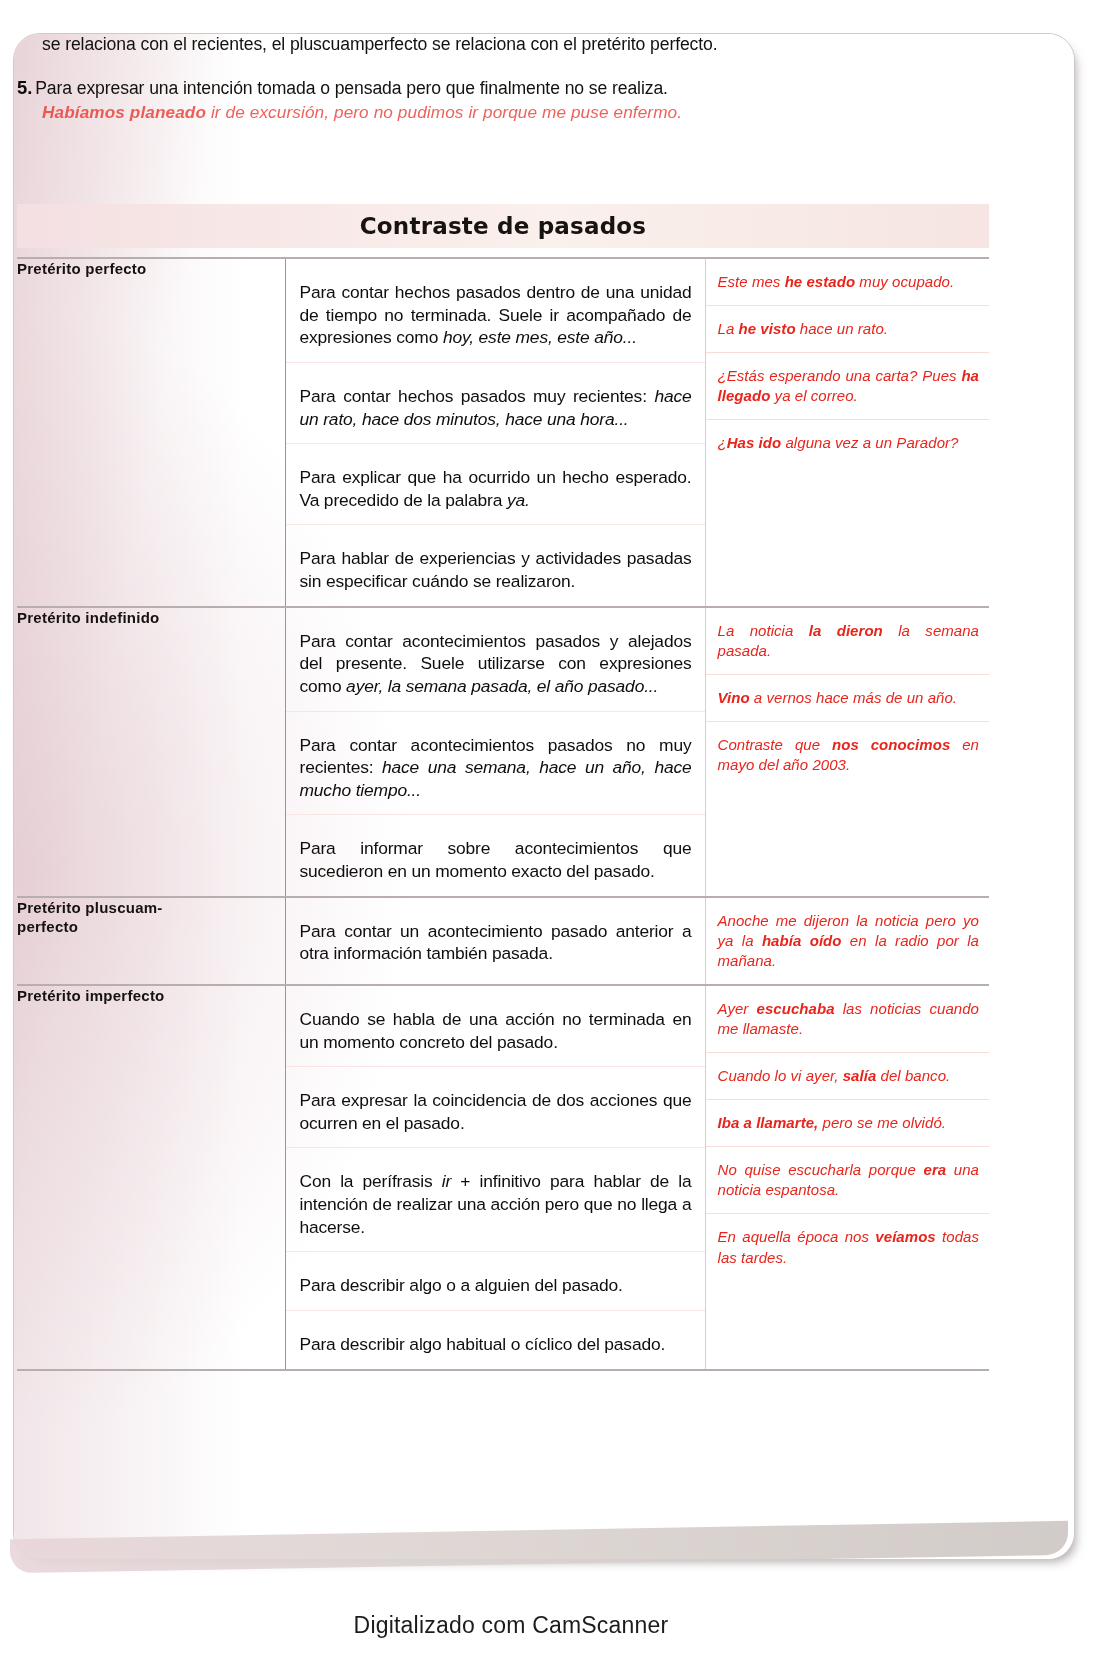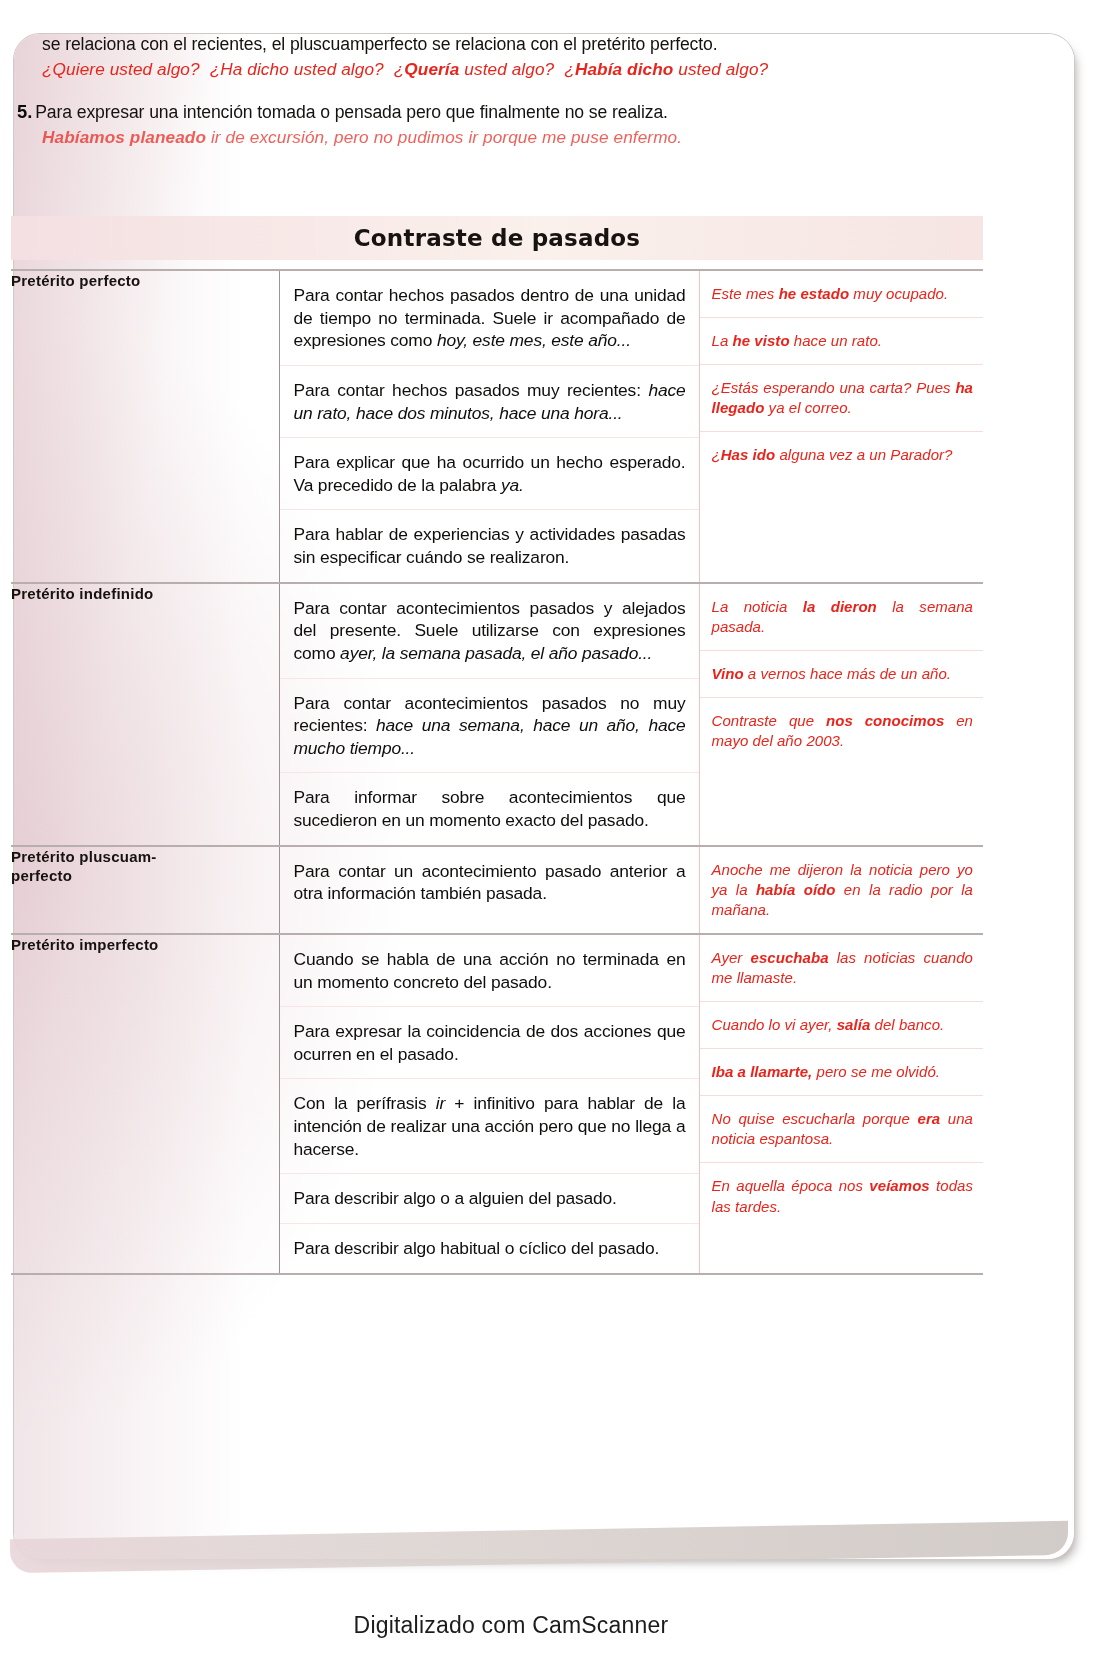--- a/index.html
+++ b/index.html
@@ -71,24 +71,23 @@
     padding-left: 25px;
     letter-spacing: 0.1px;
   }
   .note-ex.faded { opacity: .72; }
   .note-ex b { font-style: italic; font-weight: bold; }
   .sp { display: inline-block; width: 10px; }
 
   
   .tbl-wrap {
     position: absolute;
-    left: 11px;
+    left: 17px;
     top: 204px;
     width: 972px;
-    margin-top: 12px;
   }
   .tbl-head {
     background: linear-gradient(90deg,#f4dfe2 0%, #f7e7e6 22%, #faf0ec 55%, #f6e5e2 100%);
     text-align: center;
     padding: 9px 0 9px 0;
   }
   .tbl-head-title {
     font-family: "DejaVu Sans", sans-serif;
     font-size: 23px;
     font-weight: bold;
@@ -133,21 +132,21 @@
   td.cell-use {
     border-right: 1.4px solid #eec3c3;
     padding: 0;
   }
   td.cell-ex { padding: 0; }
   .use-block {
     font-size: 17.4px;
     line-height: 1.30;
     color: #100e0c;
     text-align: justify;
-    padding: 13px 13px 13px 14px;
+    padding: 22px 13px 13px 14px;
     letter-spacing: -0.15px;
   }
   .use-block i { font-style: italic; }
 
   .ex-block {
     font-size: 15px;
     line-height: 1.34;
     color: #e8251c;
     font-style: italic;
     text-align: justify;
@@ -194,21 +193,20 @@
 <body>
 
 <div class="scan-page">
   <div class="scan-inner"></div>
 </div>
 <div class="page-bottom-shadow"></div>
 
 <div class="notes" id="notes-root">
     <div class="note">
       <div class="note-line"><span style="display: inline-block; width: 25px;"></span><span>se relaciona con el recientes, el pluscuamperfecto se relaciona con el pretérito perfecto.</span></div>
-      <div class="note-ex"><span>¿Quiere usted algo?</span><span class="sp"></span><span>¿Ha dicho usted algo?</span><span class="sp"></span><span>¿</span><b>Quería</b><span> usted algo?</span><span class="sp"></span><span>¿</span><b>Había dicho</b><span> usted algo?</span></div>
     </div>
     <div class="note">
       <div class="note-line"><span class="note-num">5.</span><span>Para expresar una intención tomada o pensada pero que finalmente no se realiza.</span></div>
       <div class="note-ex faded"><b>Habíamos planeado</b><span> ir de excursión, pero no pudimos ir porque me puse enfermo.</span></div>
     </div>
   </div>
 
 <div class="tbl-wrap">
   <div class="tbl-head">
     <span class="tbl-head-title">Contraste de pasados</span>

